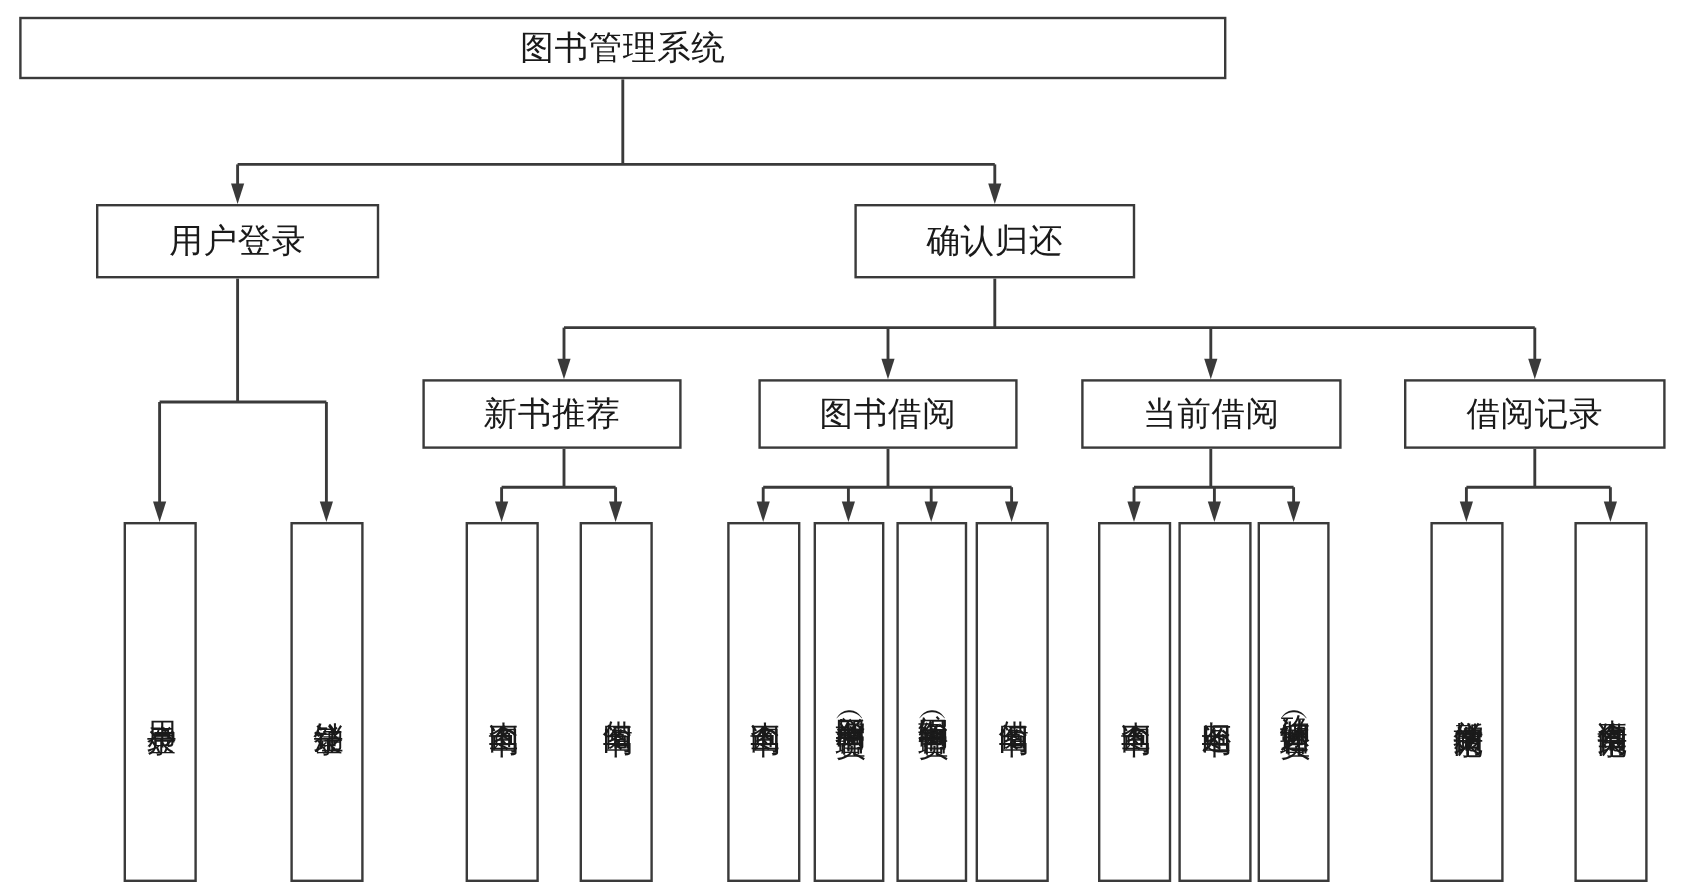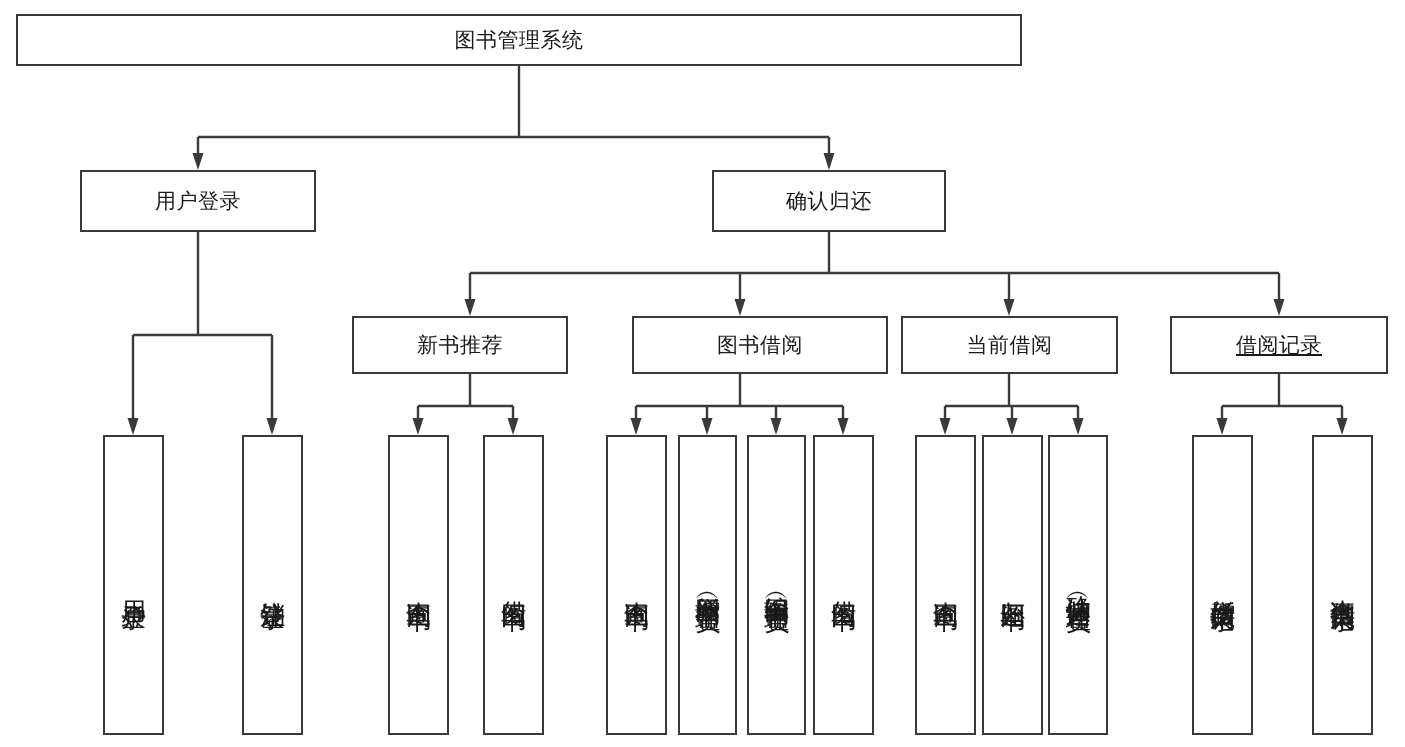--- a/index.html
+++ b/index.html
@@ -36,21 +36,21 @@
     color: #1a1a1a;
   }
   .node-label {
     display: block;
     text-align: center;
     line-height: 1.18;
     letter-spacing: 0.5px;
     white-space: nowrap;
   }
   .node.horizontal .node-label {
-    font-size: 21px;
+    font-size: 28px;
   }
   .node.vertical {
     align-items: center;
     justify-content: center;
   }
   .node.vertical .node-label {
     writing-mode: vertical-rl;
     text-orientation: upright;
     font-size: 25px;
     line-height: 1.1;
@@ -128,27 +128,27 @@
       </div>
       <div class="node horizontal" style="left: 80px; top: 170px; width: 236px; height: 62px;">
         <span class="node-label">用户登录</span>
       </div>
       <div class="node horizontal" style="left: 712px; top: 170px; width: 234px; height: 62px;">
         <span class="node-label">确认归还</span>
       </div>
       <div class="node horizontal" style="left: 352px; top: 316px; width: 216px; height: 58px;">
         <span class="node-label">新书推荐</span>
       </div>
-      <div class="node horizontal" style="left: 632px; top: 316px; width: 256px; height: 58px;">
+      <div class="node horizontal" style="left: 632px; top: 316px; width: 216px; height: 58px;">
         <span class="node-label">图书借阅</span>
       </div>
       <div class="node horizontal" style="left: 901px; top: 316px; width: 217px; height: 58px;">
         <span class="node-label">当前借阅</span>
       </div>
-      <div class="node horizontal" style="left: 1170px; top: 316px; width: 218px; height: 58px; text-decoration: underline;">
+      <div class="node horizontal" style="left: 1170px; top: 316px; width: 218px; height: 58px;">
         <span class="node-label">借阅记录</span>
       </div>
       <div class="node vertical" style="left: 103px; top: 435px; width: 61px; height: 300px;">
         <span class="node-label">用户登录</span>
       </div>
       <div class="node vertical" style="left: 242px; top: 435px; width: 61px; height: 300px;">
         <span class="node-label">注销登录</span>
       </div>
       <div class="node vertical" style="left: 388px; top: 435px; width: 61px; height: 300px;">
         <span class="node-label">查询图书</span>

